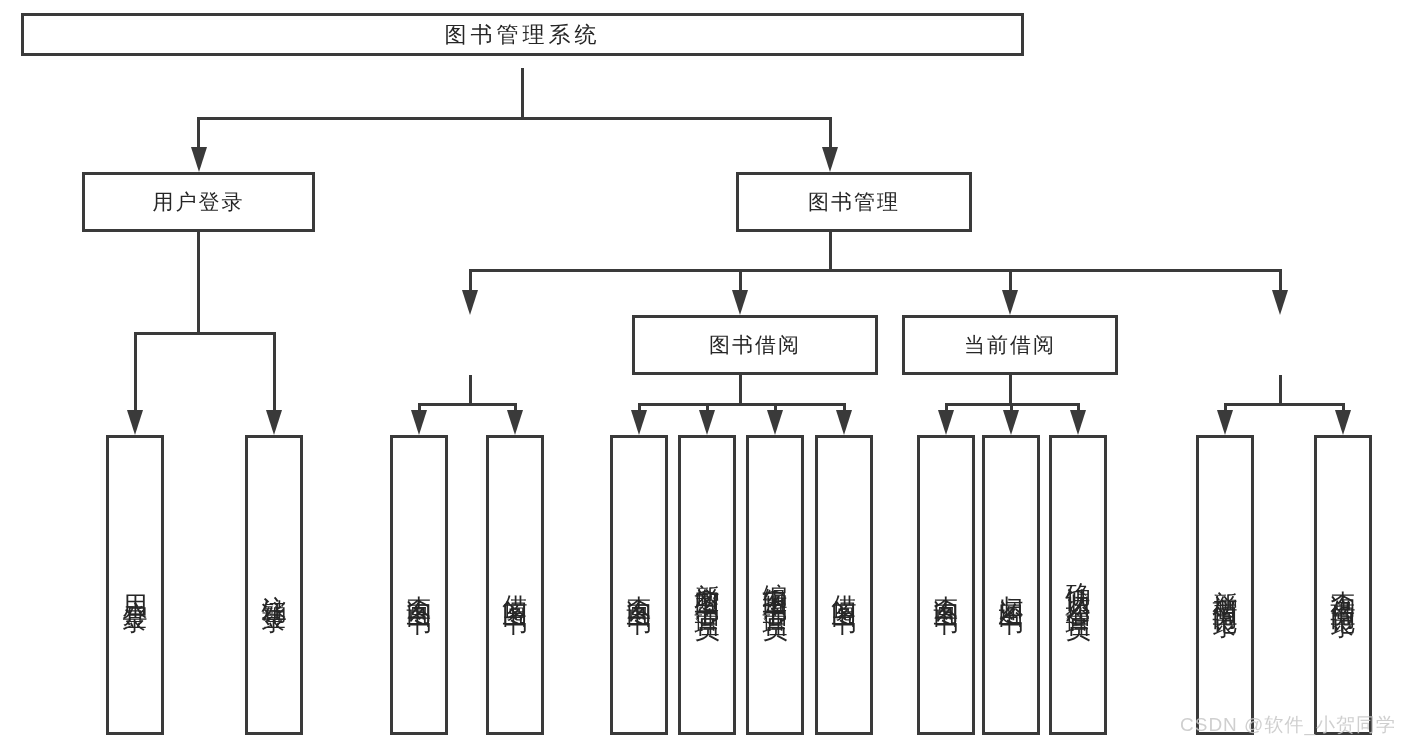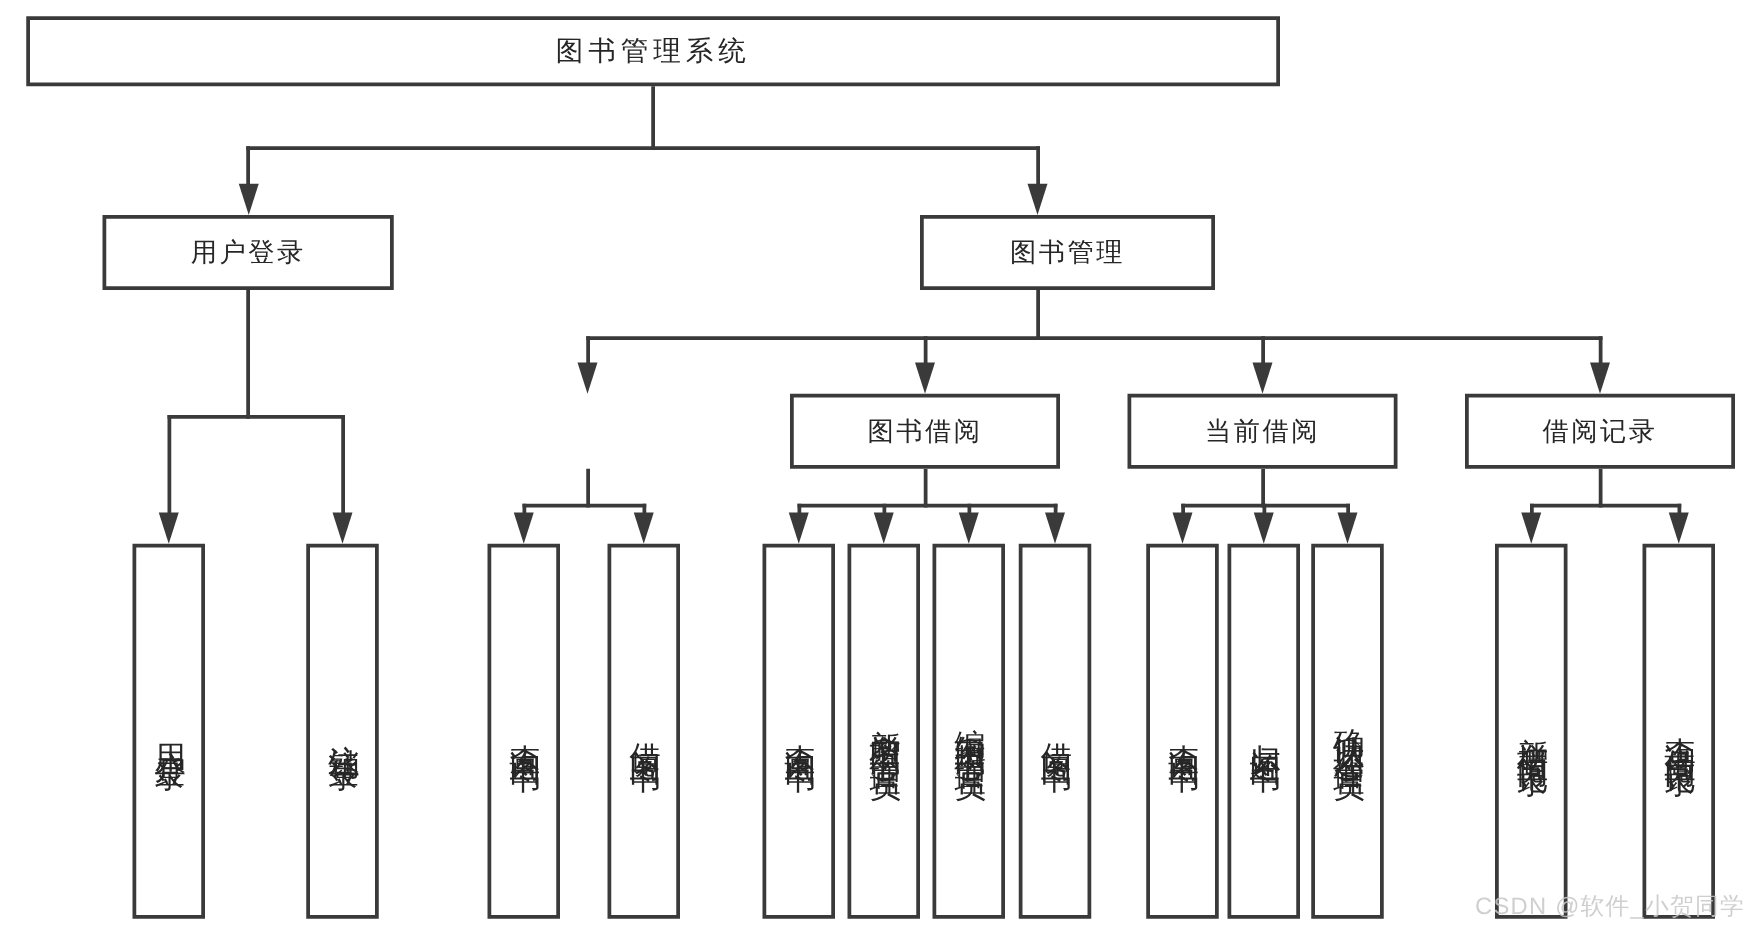--- a/index.html
+++ b/index.html
@@ -52,26 +52,25 @@
     opacity: 0.85;
     z-index: 4;
     white-space: nowrap;
   }
 </style>
 </head>
 <body>
 
 <div id="stage" style="--line: #3a3a3a; --ink: #262626;">
   <div class="watermark">CSDN @软件_小贺同学</div>
-<div class="node h root" style="left: 21px; top: 13px; width: 1003px; height: 56px;">图书管理系统</div>
+<div class="node h root" style="left: 21px; top: 13px; width: 1003px; height: 43px;">图书管理系统</div>
     <div class="node h" style="left: 82px; top: 172px; width: 233px; height: 60px;">用户登录</div>
     <div class="node h" style="left: 736px; top: 172px; width: 236px; height: 60px;">图书管理</div>
-    <div class="node h" style="left: 632px; top: 315px; width: 216px; height: 60px;">图书借阅</div>
+    <div class="node h" style="left: 632px; top: 315px; width: 246px; height: 60px;">图书借阅</div>
     <div class="node h" style="left: 902px; top: 315px; width: 216px; height: 60px;">当前借阅</div>
-    <div class="node h" style="left: 1172px; top: 315px; width: 216px; height: 60px;">借阅记录</div>
     <div class="node v" style="left: 106px; top: 435px; width: 58px; height: 300px;">用户登录</div>
     <div class="node v" style="left: 245px; top: 435px; width: 58px; height: 300px;">注销登录</div>
     <div class="node v" style="left: 390px; top: 435px; width: 58px; height: 300px;">查询图书</div>
     <div class="node v" style="left: 486px; top: 435px; width: 58px; height: 300px;">借阅图书</div>
     <div class="node v" style="left: 610px; top: 435px; width: 58px; height: 300px;">查询图书</div>
     <div class="node v" style="left: 678px; top: 435px; width: 58px; height: 300px;">新增图书（管理员）</div>
     <div class="node v" style="left: 746px; top: 435px; width: 58px; height: 300px;">编辑图书（管理员）</div>
     <div class="node v" style="left: 815px; top: 435px; width: 58px; height: 300px;">借阅图书</div>
     <div class="node v" style="left: 917px; top: 435px; width: 58px; height: 300px;">查询图书</div>
     <div class="node v" style="left: 982px; top: 435px; width: 58px; height: 300px;">归还图书</div>

